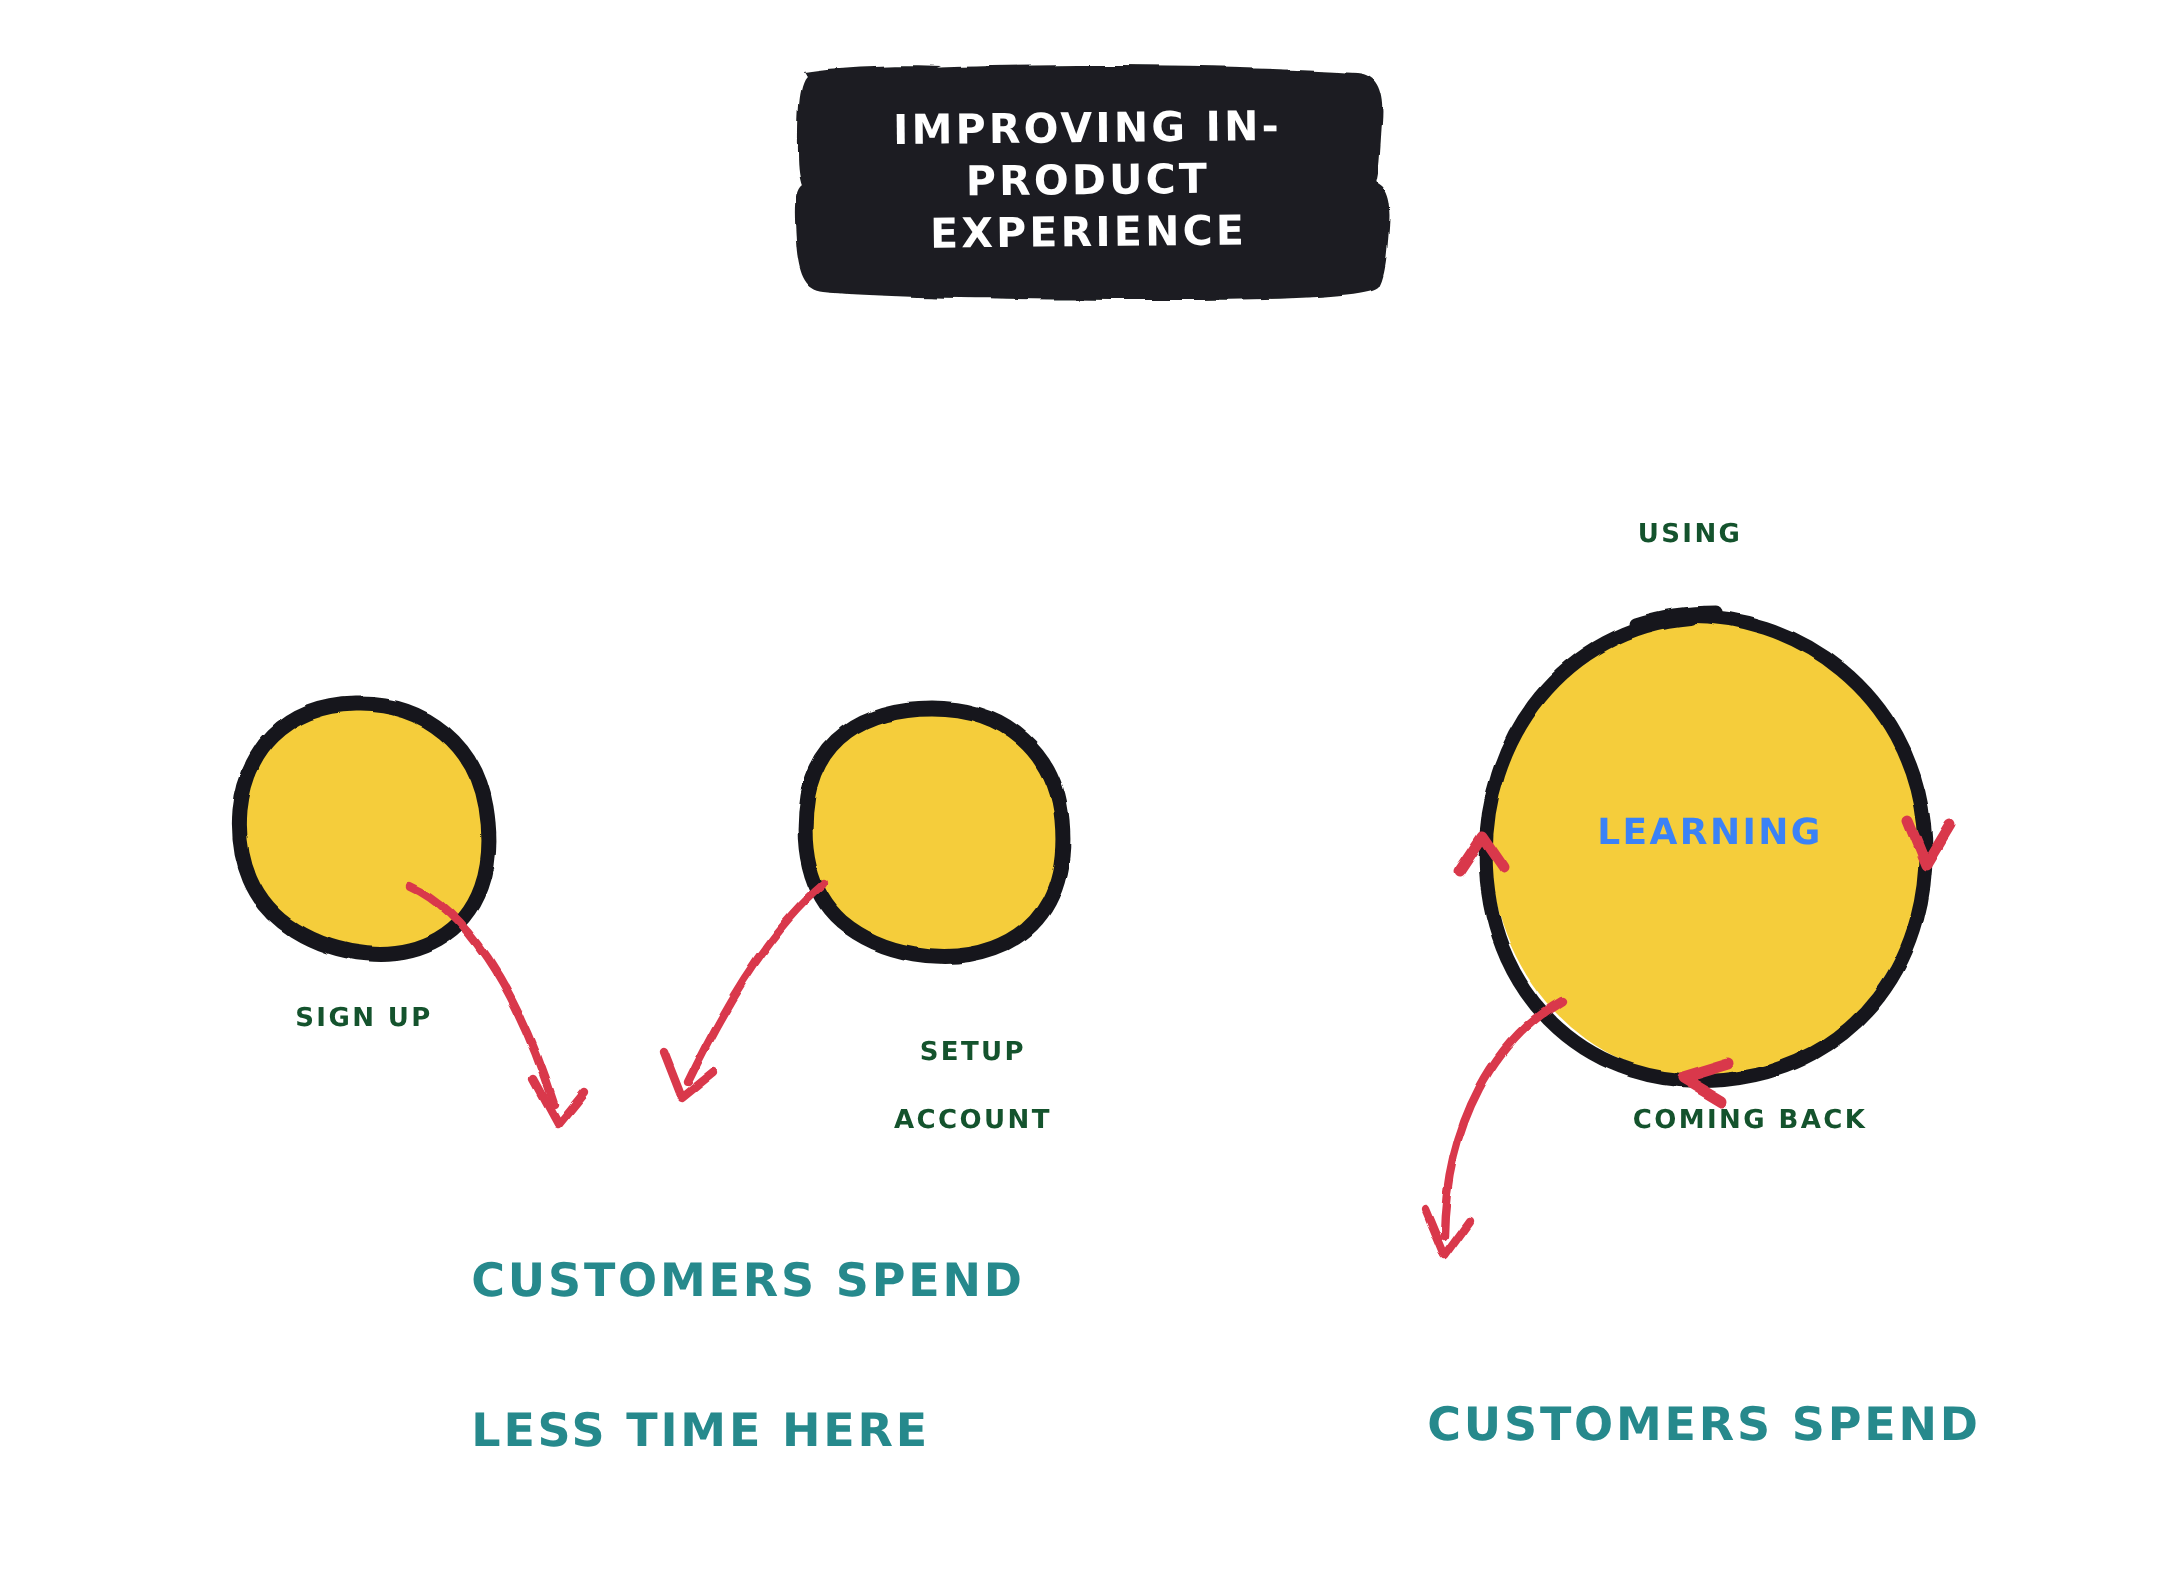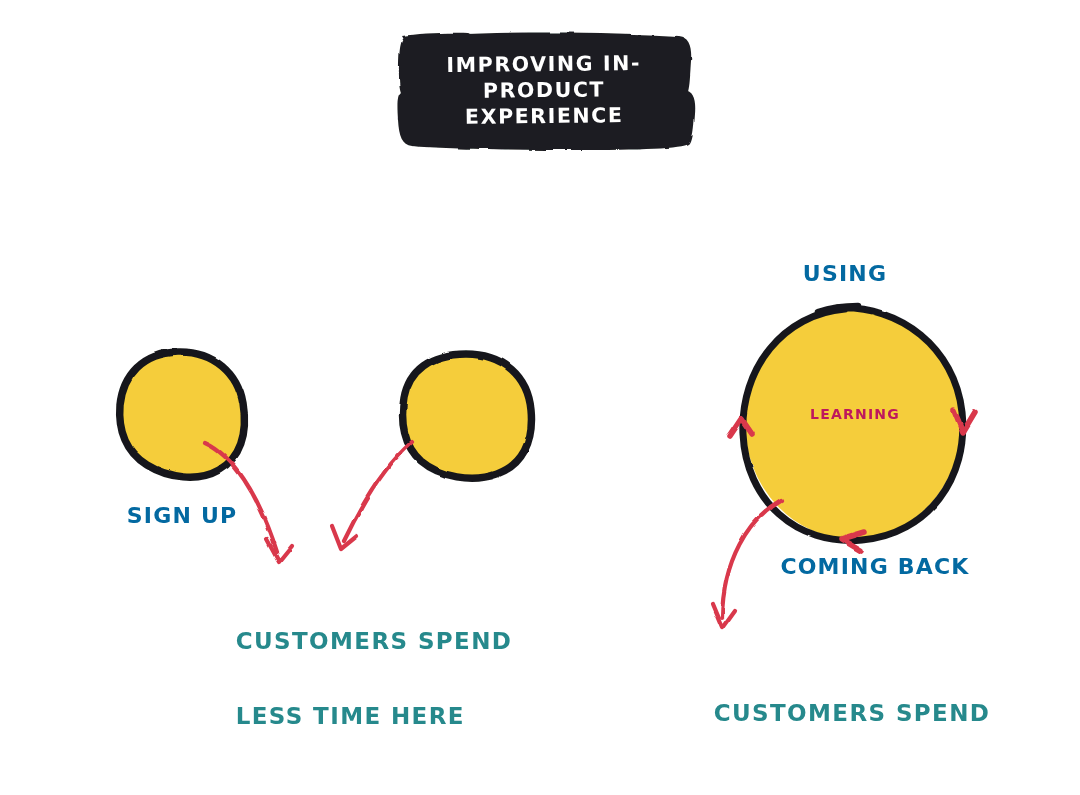--- a/index.html
+++ b/index.html
@@ -60,27 +60,27 @@
     font-weight: bold;
     letter-spacing: 1.6px;
     text-transform: uppercase;
     font-family: "DejaVu Sans", sans-serif;
     transform: rotate(-0.6deg);
   }
   #title-text span { display: block; text-align: center; }
 
   
   .node-label {
-    color: #0369a1;
-    font-size: 22px;
+    color: #14532d;
+    font-size: 13px;
     text-align: center;
   }
   .node-label.inside {
-    color: #be185d;
-    font-size: 14px;
+    color: #3b82f6;
+    font-size: 18px;
   }
 
   
   .callout {
     color: #26898c;
     font-size: 23px;
     letter-spacing: 1.4px;
     line-height: 1.62;
   }
   #callout-left  { left: 198px; top: 586px; width: 260px; text-align: left; }
@@ -174,20 +174,24 @@
   <div id="title-banner">
     <div id="title-text">
       <span>Improving In-</span>
       <span>Product</span>
       <span>Experience</span>
     </div>
   </div>
 
   <div class="txt node-label" id="label-signup">Sign Up</div>
 
+  <div class="txt node-label" id="label-setup">
+    <span>Setup</span><br>
+    <span>Account</span>
+  </div>
 
   <div class="txt callout" id="callout-left">
     <span>Customers Spend</span><br>
     <span>Less Time Here</span>
   </div>
 
   <div class="txt node-label" id="label-using">Using</div>
 
   <div class="txt node-label inside" id="label-learning">Learning</div>
 

